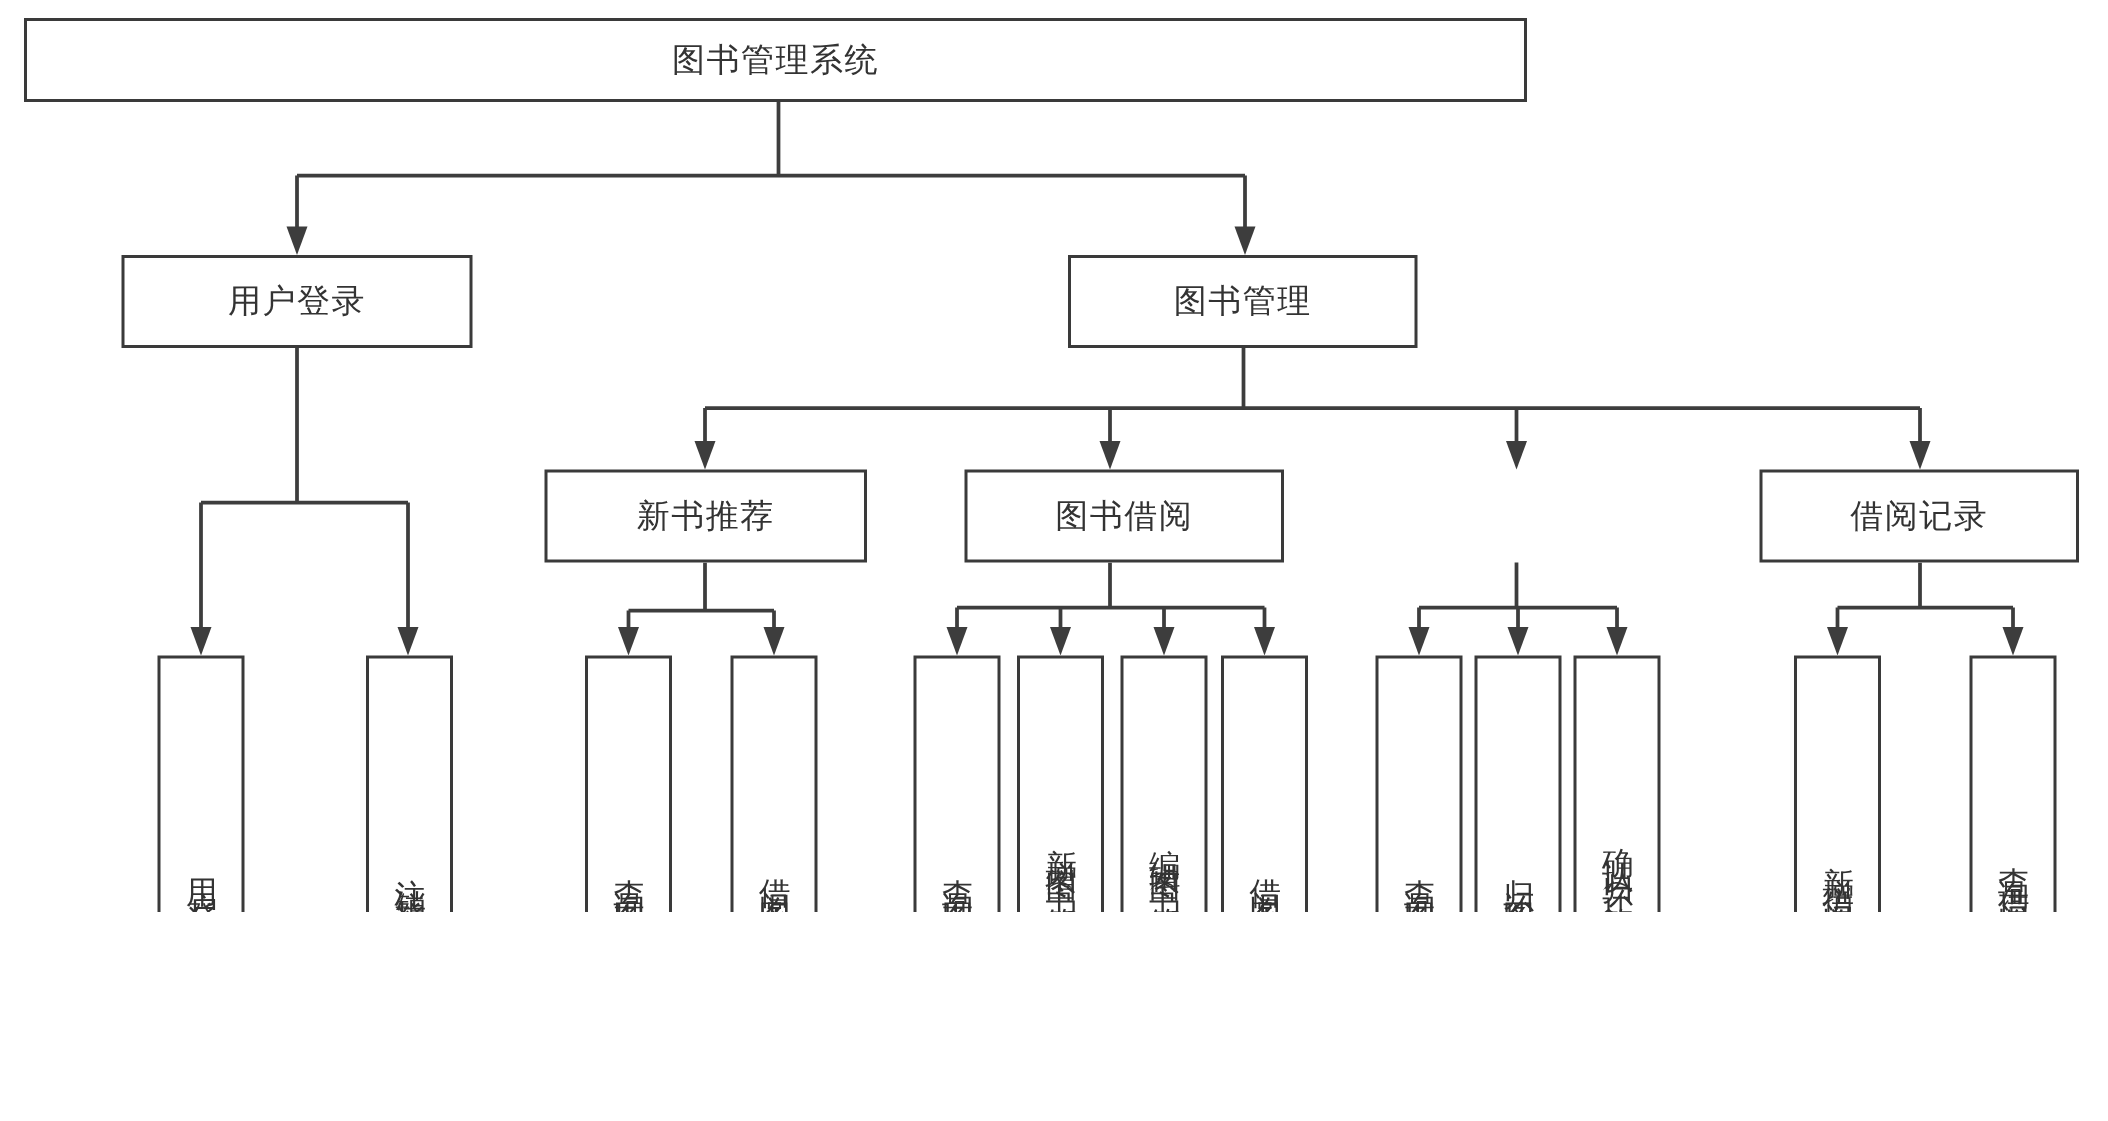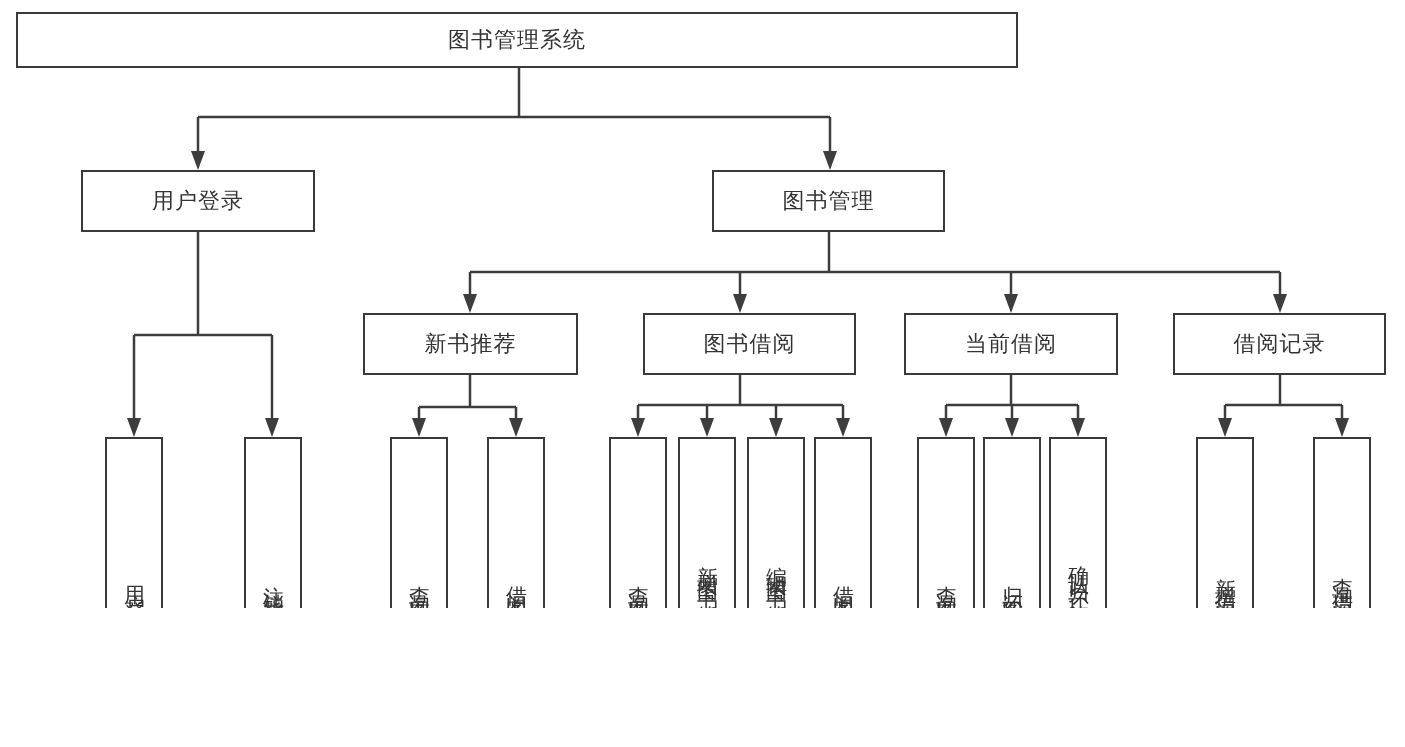--- a/index.html
+++ b/index.html
@@ -121,21 +121,20 @@
     </g>
   </svg>
 
   <div class="node" style="left:16px; top:12px; width:1002px; height:56px;">图书管理系统</div>
 
   <div class="node" style="left:81px; top:170px; width:234px; height:62px;">用户登录</div>
   <div class="node" style="left:712px; top:170px; width:233px; height:62px;">图书管理</div>
 
   <div class="node" style="left:363px; top:313px; width:215px; height:62px;">新书推荐</div>
   <div class="node" style="left:643px; top:313px; width:213px; height:62px;">图书借阅</div>
-  <div class="node" style="left:904px; top:313px; width:214px; height:62px;">当前借阅</div>
   <div class="node" style="left:1173px; top:313px; width:213px; height:62px;">借阅记录</div>
 
   <div class="node v" style="left:105px; top:437px; width:58px; height:296px;">
     <span class="vtext">用户登录</span>
   </div>
   <div class="node v" style="left:244px; top:437px; width:58px; height:296px;">
     <span class="vtext">注销登录</span>
   </div>
 
   <div class="node v" style="left:390px; top:437px; width:58px; height:296px;">

